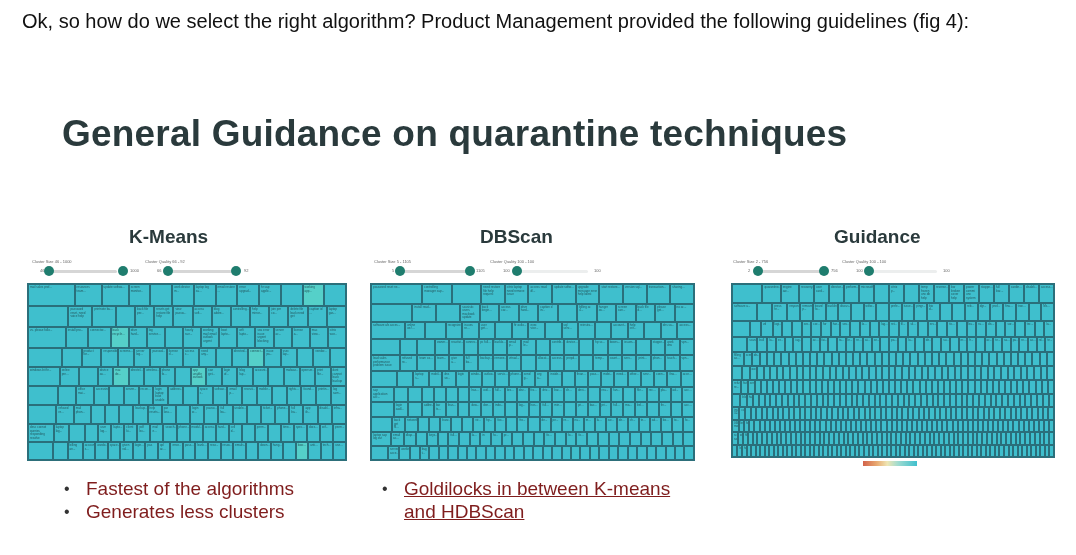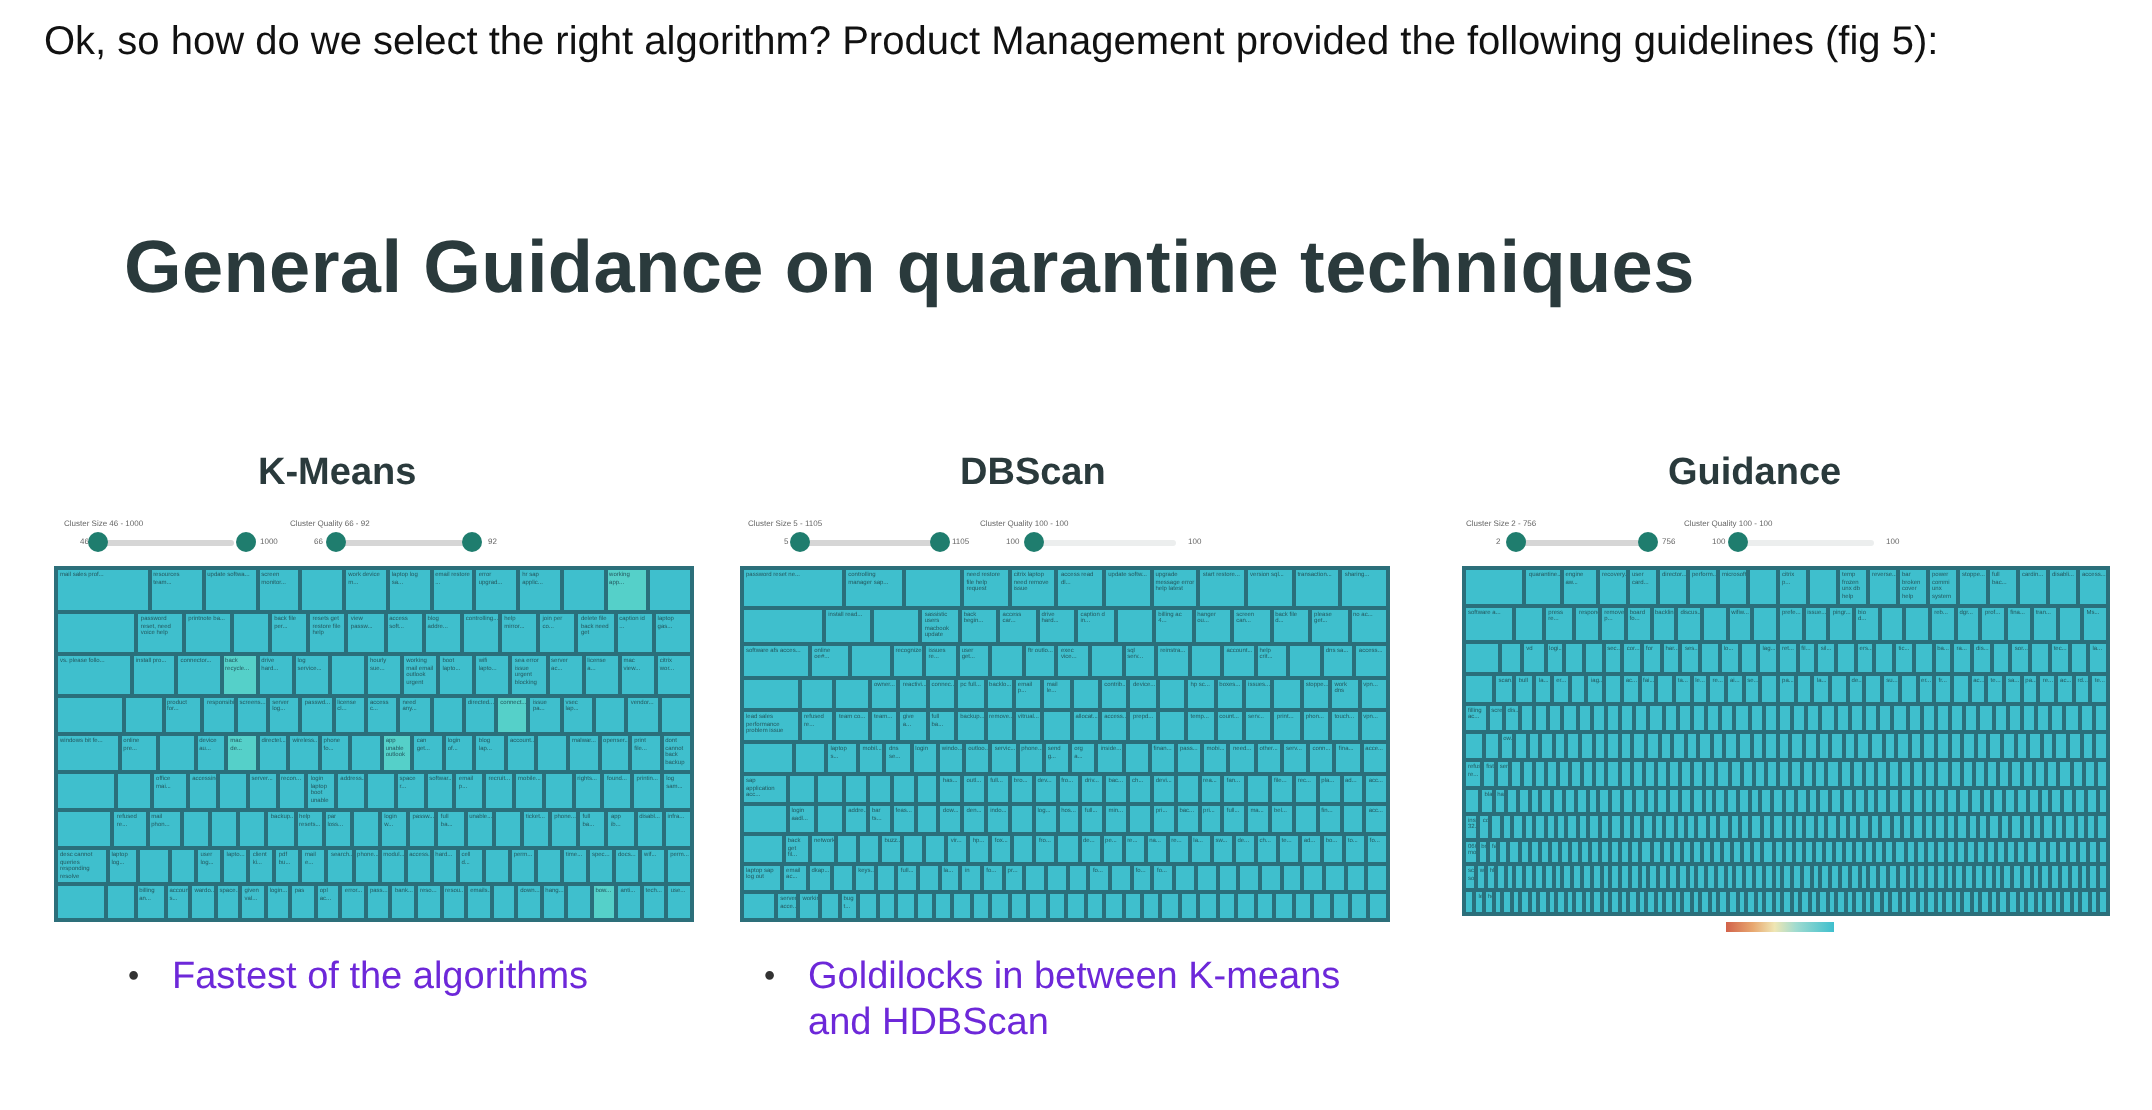--- a/index.html
+++ b/index.html
@@ -23,28 +23,28 @@
   .slider-knob { position: absolute; top: 7px; width: 10px; height: 10px; border-radius: 50%; background: #1f7d6e; }
 
   .treemap { position: absolute; top: 57px; background: #2d6f7a; border: 1px solid #2d6f7a; overflow: hidden; }
   .tm-row { display: flex; width: 100%; }
   .tm-cell { background: #3fbfcd; border: 0.5px solid #2a6f7b; font-size: 3px; color: #24585f; overflow: hidden; padding: 1px; line-height: 3.5px; }
   .tm-cell.hl { background: #55d0c9; }
 
   .legend-bar { position: absolute; left: 863px; top: 461px; width: 54px; height: 5px;
     background: linear-gradient(to right, #d2624a 0%, #e8a870 25%, #efe6b4 45%, #9fdbd0 65%, #3fbfcd 100%); }
 
-  .bullets { position: absolute; list-style: none; font-size: 19px; color: #6d28d9; line-height: 23px; }
+  .bullets { position: absolute; list-style: none; font-size: 19px; color: #7f1d1d; line-height: 23px; }
   .bullets li { position: relative; padding-left: 28px; }
   .bullets li::before { content: "•"; position: absolute; left: 6px; top: 0; font-size: 16px; color: #333; }
 </style>
 </head>
 <body>
 
-<div class="intro">Ok, so how do we select the right algorithm? Product Management provided the following guidelines (fig 5):</div>
+<div class="intro">Ok, so how do we select the right algorithm? Product Management provided the following guidelines (fig 4):</div>
 
 <div class="slide-title">General Guidance on quarantine techniques</div>
 
 <div class="panel" style="left:27px; width:323px;">
   <div class="panel-title" style="left:102px;">K-Means</div>
   <div class="sliders">
     <div class="slider" style="left:5px;">
       <span class="slider-label">Cluster Size  46 - 1000</span>
       <span class="slider-min" style="left:8px;">46</span>
       <div class="slider-track" style="left:17px; width:68px;"></div>
@@ -1164,20 +1164,21 @@
         <div class="tm-cell" style="flex: 1 1 0px;"></div>
         <div class="tm-cell" style="flex: 1 1 0px;"></div>
       </div>
     </div>
 </div>
 
 <div class="legend-bar"></div>
 
 <ul class="bullets" style="left:58px; top:477px;">
   <li>Fastest of the algorithms</li>
+  <li>Generates less clusters</li>
 </ul>
 
-<ul class="bullets" style="left:376px; top:477px; width:330px;">
+<ul class="bullets" style="left:376px; top:477px; width:330px;text-decoration:underline;">
   <li>Goldilocks in between K-means and HDBScan</li>
 </ul>
 
 <ul class="bullets" style="left:759px; top:483px; width:290px;">
 </ul>
 
 </body></html>

